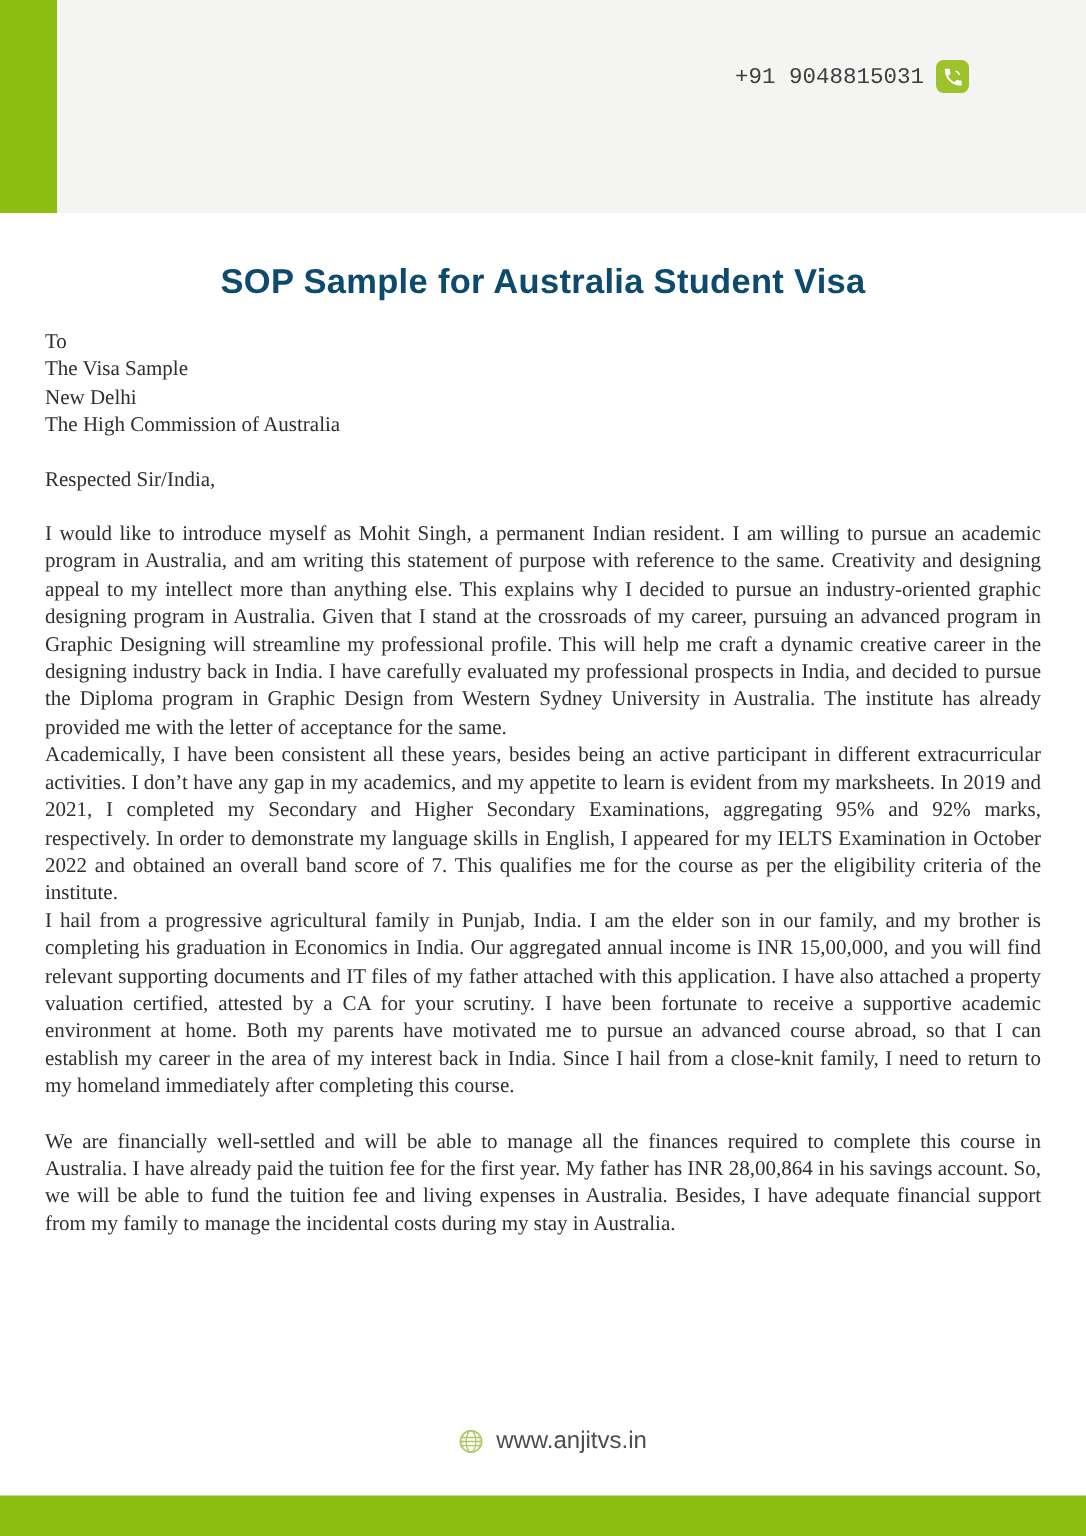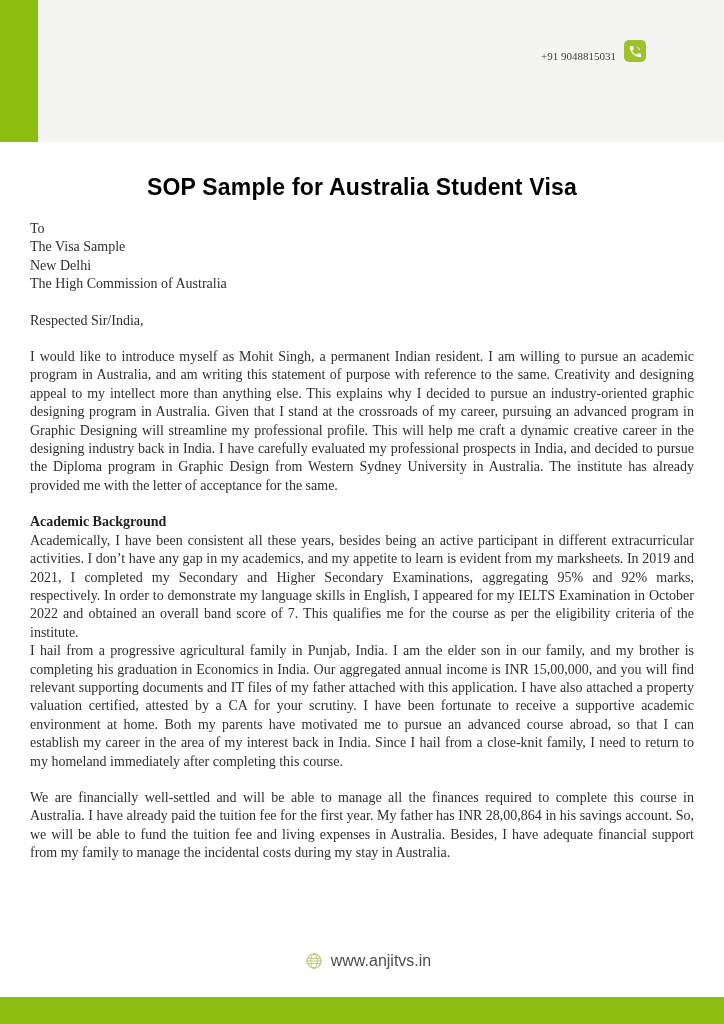--- a/index.html
+++ b/index.html
@@ -41,24 +41,24 @@
   .contact {
     position: absolute;
     top: 40px; right: 78px;
     display: flex;
     flex-direction: column;
     gap: 7px;
     align-items: flex-end;
   }
   .contact-row {
     display: flex;
-    align-items: flex-end;
+    align-items: center;
     gap: 8px;
-    font-family: Liberation Serif, serif;
-    font-size: 11px;
+    font-family: Liberation Mono, monospace;
+    font-size: 15px;
     color: #3d3d3d;
   }
   .badge {
     width: 22px; height: 22px;
     background: #9dc32c;
     display: flex;
     align-items: center;
     justify-content: center;
     flex: 0 0 auto;
   }
@@ -67,21 +67,21 @@
   .badge svg { width: 15px; height: 15px; display: block; }
 
   
   .doc-title {
     margin-top: 32px;
     text-align: center;
     font-family: "Liberation Sans", sans-serif;
     font-weight: 700;
     font-size: 23px;
     letter-spacing: 0.2px;
-    color: #000000;
+    color: #0c4a6e;
   }
 
   
   .letter {
     margin: 0 30px;
     font-size: 14px;
     line-height: 18.4px;
     color: #2f2f2f;
   }
   .address { margin-top: 19px; }
@@ -152,21 +152,20 @@
       <p>To</p>
       <p>The Visa Sample</p>
       <p>New Delhi</p>
       <p>The High Commission of Australia</p>
     </div>
 
     <p class="salutation">Respected Sir/India,</p>
 
     <p class="para">I would like to introduce myself as Mohit Singh, a permanent Indian resident. I am willing to pursue an academic program in Australia, and am writing this statement of purpose with reference to the same. Creativity and designing appeal to my intellect more than anything else. This explains why I decided to pursue an industry-oriented graphic designing program in Australia. Given that I stand at the crossroads of my career, pursuing an advanced program in Graphic Designing will streamline my professional profile. This will help me craft a dynamic creative career in the designing industry back in India. I have carefully evaluated my professional prospects in India, and decided to pursue the Diploma program in Graphic Design from Western Sydney University in Australia. The institute has already provided me with the letter of acceptance for the same.</p>
 
-    <h3 class="section-heading">Academic Background</h3>
     <p class="para section-body">Academically, I have been consistent all these years, besides being an active participant in different extracurricular activities. I don’t have any gap in my academics, and my appetite to learn is evident from my marksheets. In 2019 and 2021, I completed my Secondary and Higher Secondary Examinations, aggregating 95% and 92% marks, respectively. In order to demonstrate my language skills in English, I appeared for my IELTS Examination in October 2022 and obtained an overall band score of 7. This qualifies me for the course as per the eligibility criteria of the institute.</p>
 
     <p class="para section-body">I hail from a progressive agricultural family in Punjab, India. I am the elder son in our family, and my brother is completing his graduation in Economics in India. Our aggregated annual income is INR 15,00,000, and you will find relevant supporting documents and IT files of my father attached with this application. I have also attached a property valuation certified, attested by a CA for your scrutiny. I have been fortunate to receive a supportive academic environment at home. Both my parents have motivated me to pursue an advanced course abroad, so that I can establish my career in the area of my interest back in India. Since I hail from a close-knit family, I need to return to my homeland immediately after completing this course.</p>
 
     <p class="para">We are financially well-settled and will be able to manage all the finances required to complete this course in Australia. I have already paid the tuition fee for the first year. My father has INR 28,00,864 in his savings account. So, we will be able to fund the tuition fee and living expenses in Australia. Besides, I have adequate financial support from my family to manage the incidental costs during my stay in Australia.</p>
   </main>
 
   <div class="site-row">
     <svg viewBox="0 0 20 20">
       <g fill="none" stroke="#b0c566" stroke-width="1">

